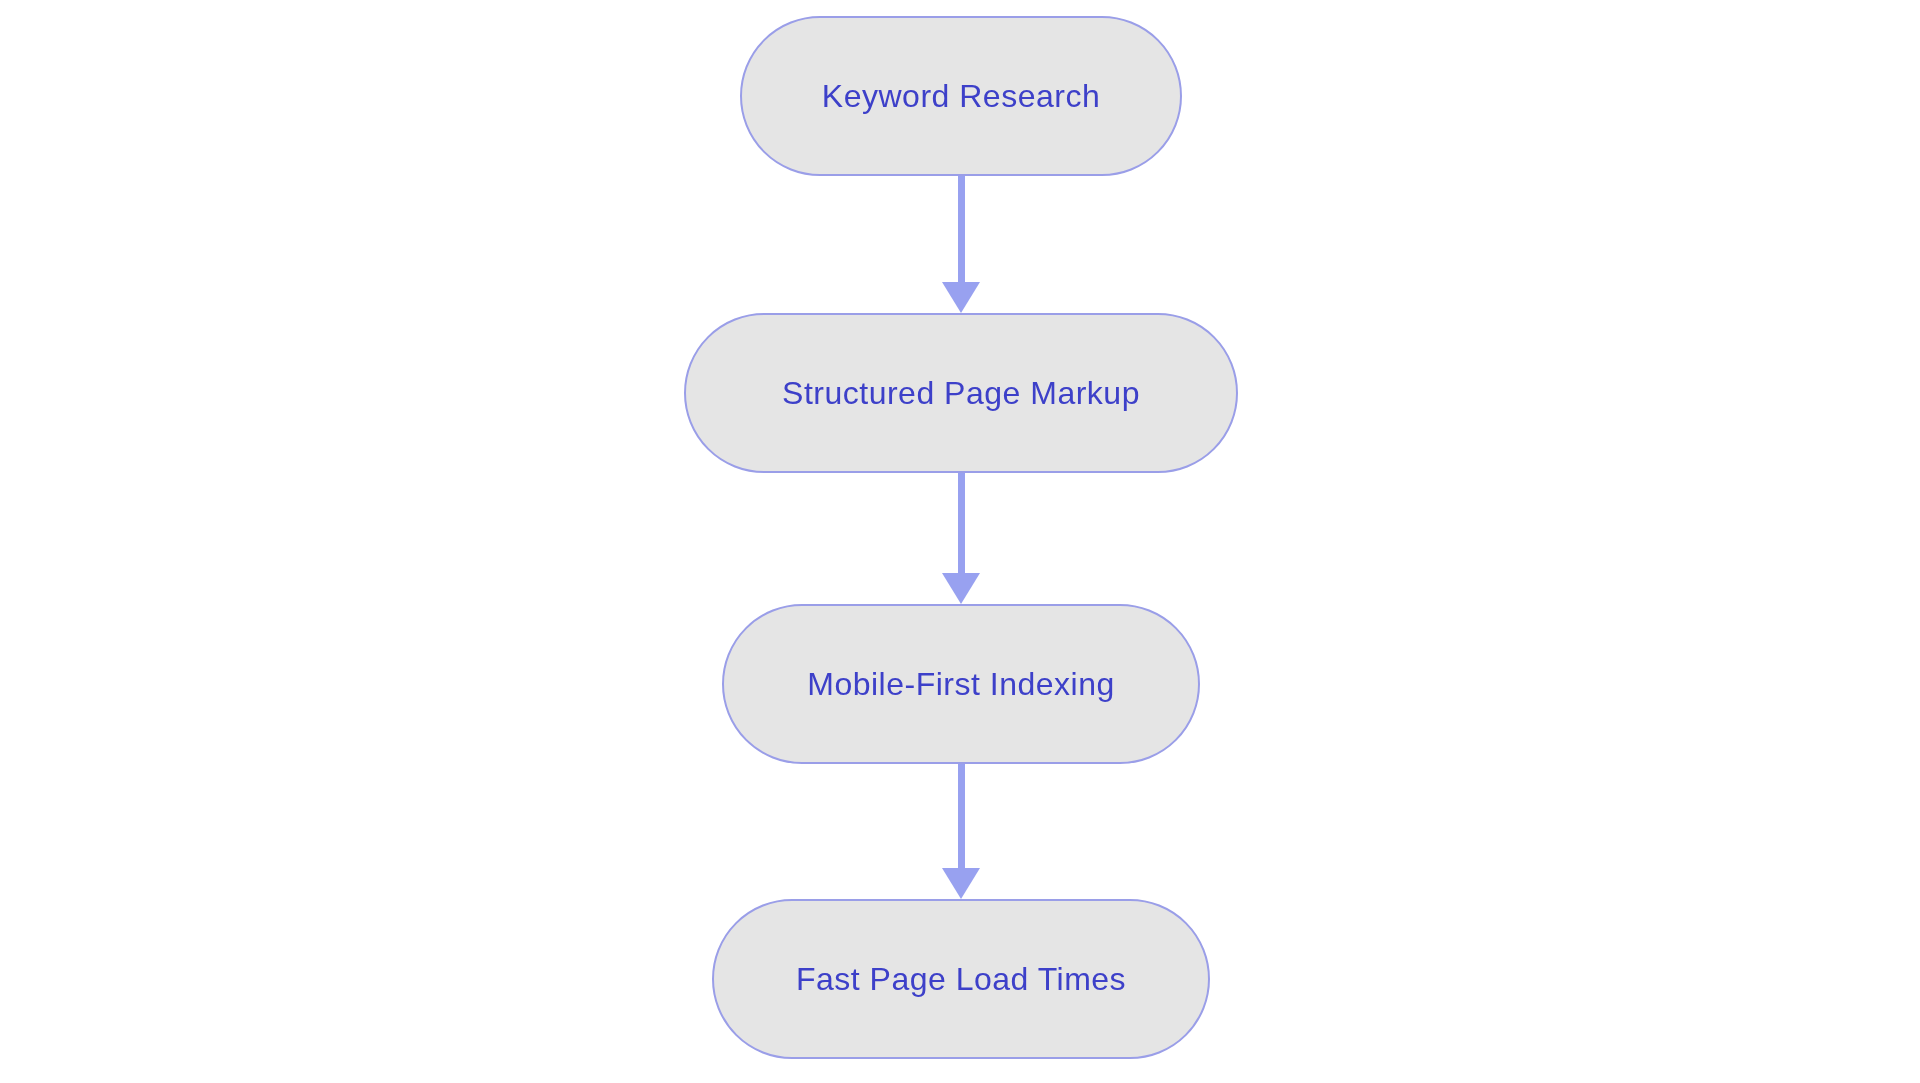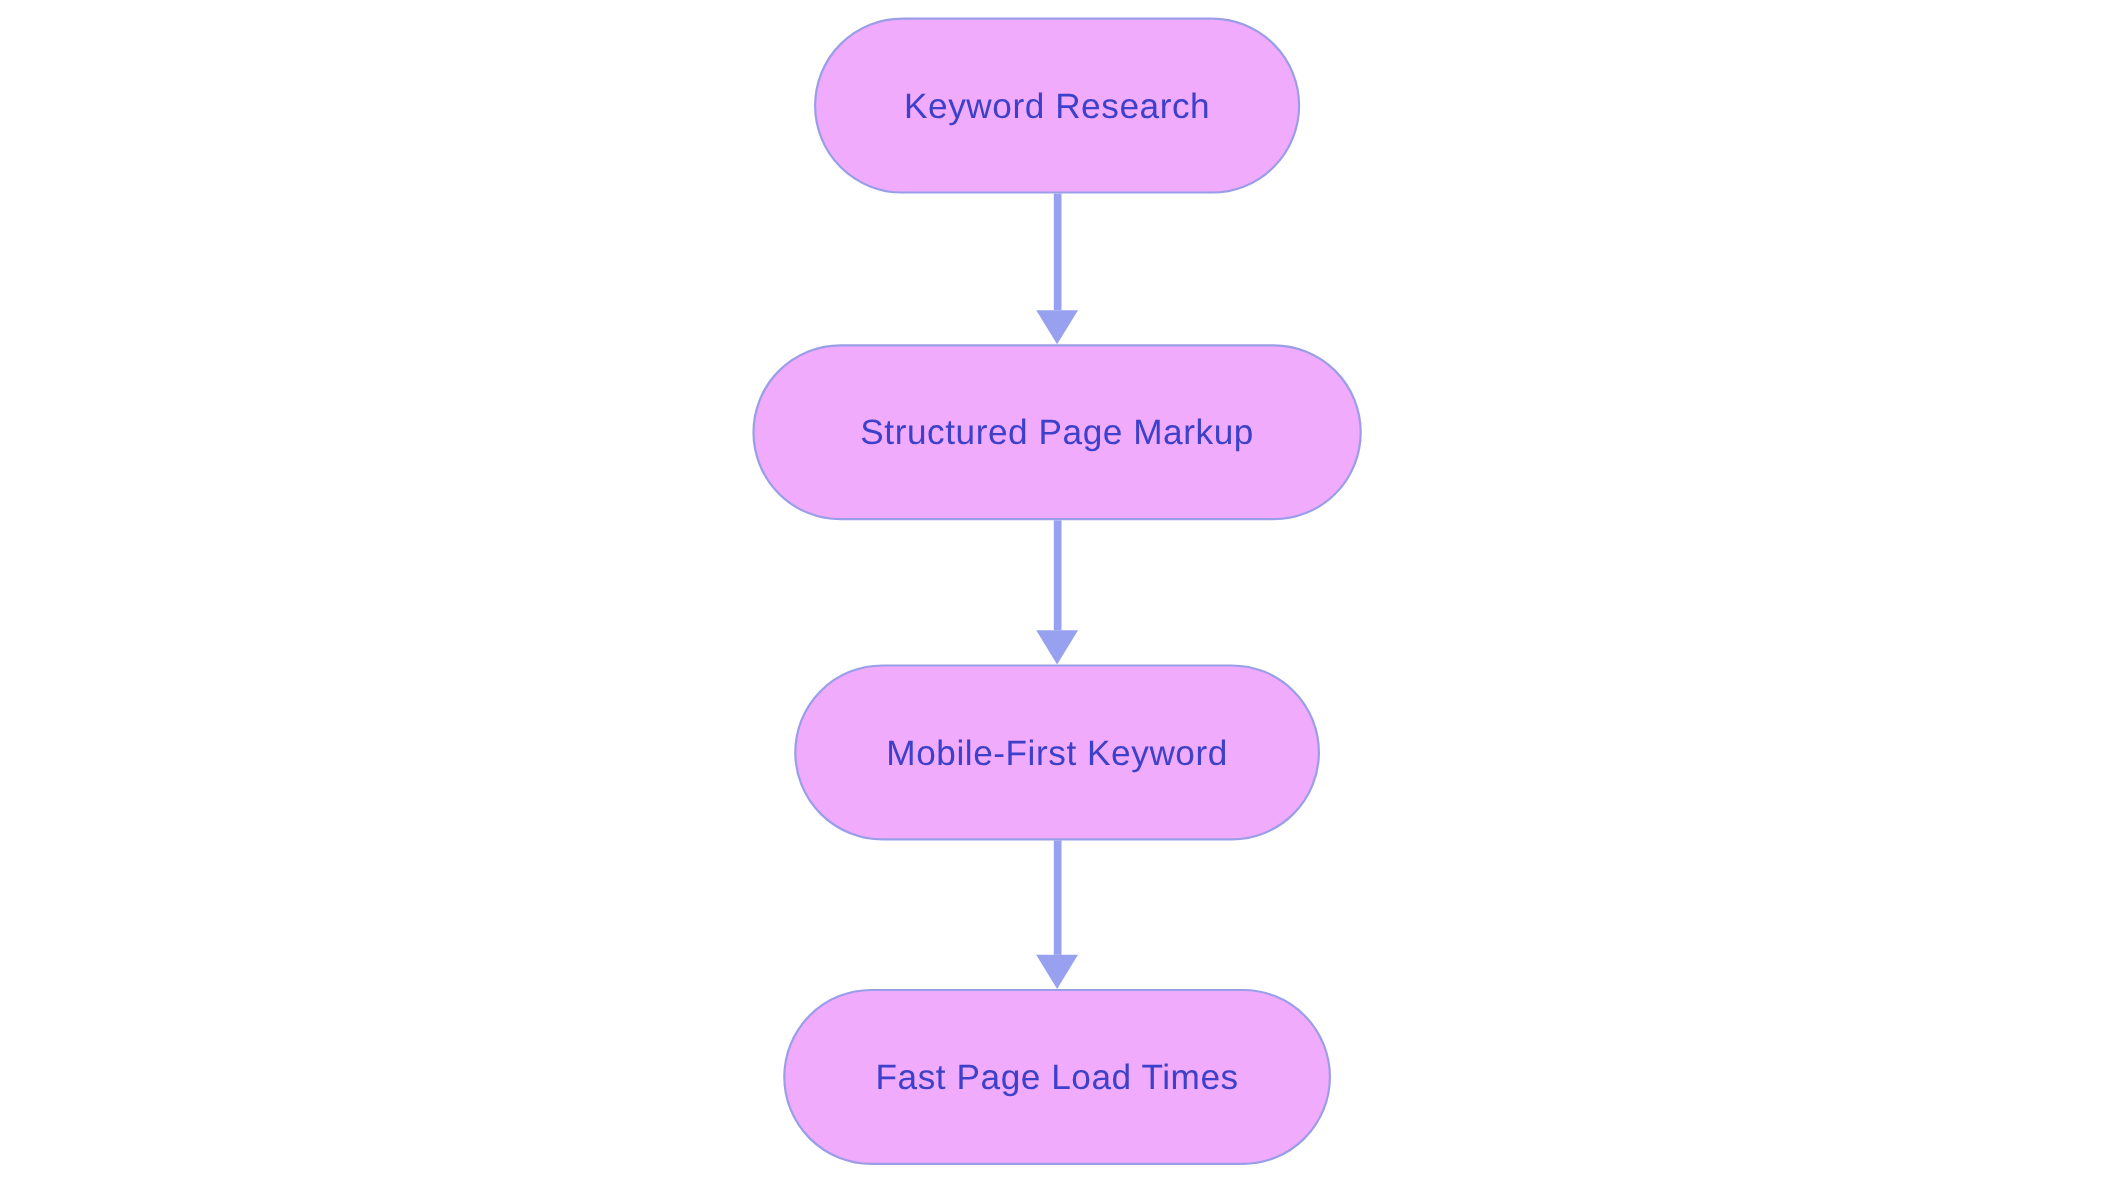--- a/index.html
+++ b/index.html
@@ -21,21 +21,21 @@
     top: 16px;
     transform: translateX(-50%);
     display: flex;
     flex-direction: column;
     align-items: center;
   }
   .node {
     box-sizing: border-box;
     height: 160px;
     border-radius: 80px;
-    background: #f0abfc;
+    background: #e5e5e5;
     border: 2px solid #9a9ee8;
     display: flex;
     align-items: center;
     justify-content: center;
     color: #3d40c9;
     font-size: 32px;
     letter-spacing: 0.5px;
     white-space: nowrap;
     text-align: center;
   }
@@ -83,21 +83,21 @@
     <div class="node n2">
       <span>Structured Page Markup</span>
     </div>
 
     <div class="arrow a2">
       <div class="arrow-line"></div>
       <div class="arrow-head"></div>
     </div>
 
     <div class="node n3">
-      <span>Mobile-First Keyword</span>
+      <span>Mobile-First Indexing</span>
     </div>
 
     <div class="arrow a3">
       <div class="arrow-line"></div>
       <div class="arrow-head"></div>
     </div>
 
     <div class="node n4">
       <span>Fast Page Load Times</span>
     </div>

